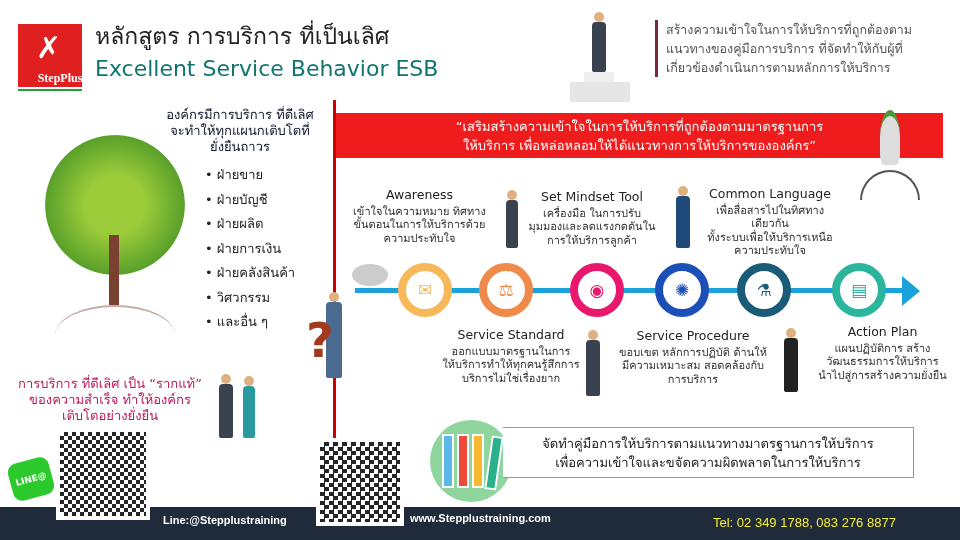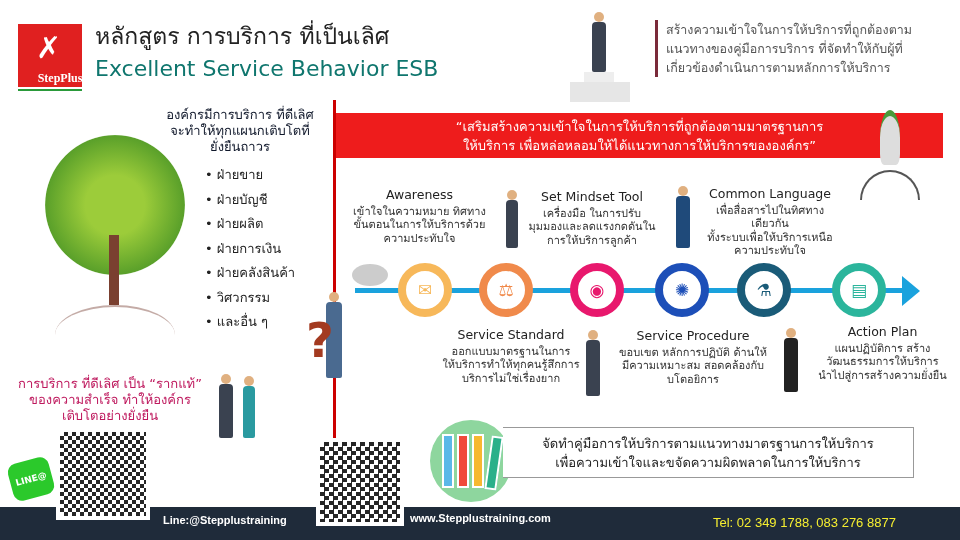--- a/index.html
+++ b/index.html
@@ -135,21 +135,21 @@
 <div class="step" style="left:436px;top:328px;width:150px">
   <h4>Service Standard</h4>
   <div>ออกแบบมาตรฐานในการ</div>
     <div>ให้บริการทำให้ทุกคนรู้สึกการ</div>
     <div>บริการไม่ใช่เรื่องยาก</div>
 </div>
 <div class="step" style="left:618px;top:329px;width:150px">
   <h4>Service Procedure</h4>
   <div>ขอบเขต หลักการปฏิบัติ ด้านให้</div>
     <div>มีความเหมาะสม สอดคล้องกับ</div>
-    <div>บโตอยิการ</div>
+    <div>การบริการ</div>
 </div>
 <div class="step" style="left:810px;top:325px;width:145px">
   <h4>Action Plan</h4>
   <div>แผนปฏิบัติการ สร้าง</div>
     <div>วัฒนธรรมการให้บริการ</div>
     <div>นำไปสู่การสร้างความยั่งยืน</div>
 </div>
 <div class="person" style="left:586px;top:340px;width:14px;height:56px"></div>
 <div class="person" style="left:784px;top:338px;width:14px;height:54px;background:#222"></div>
 

